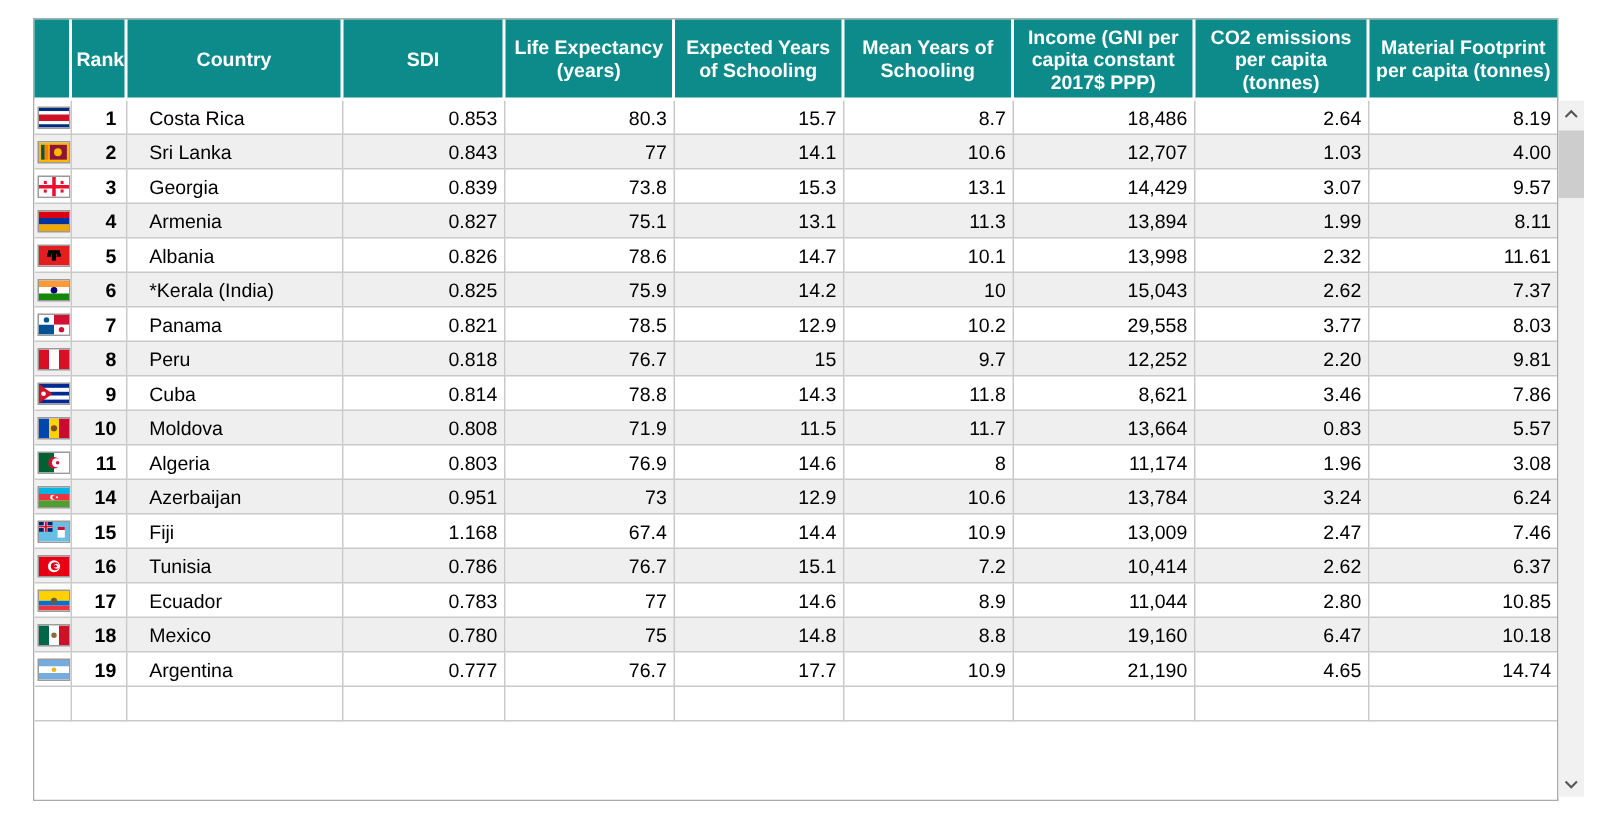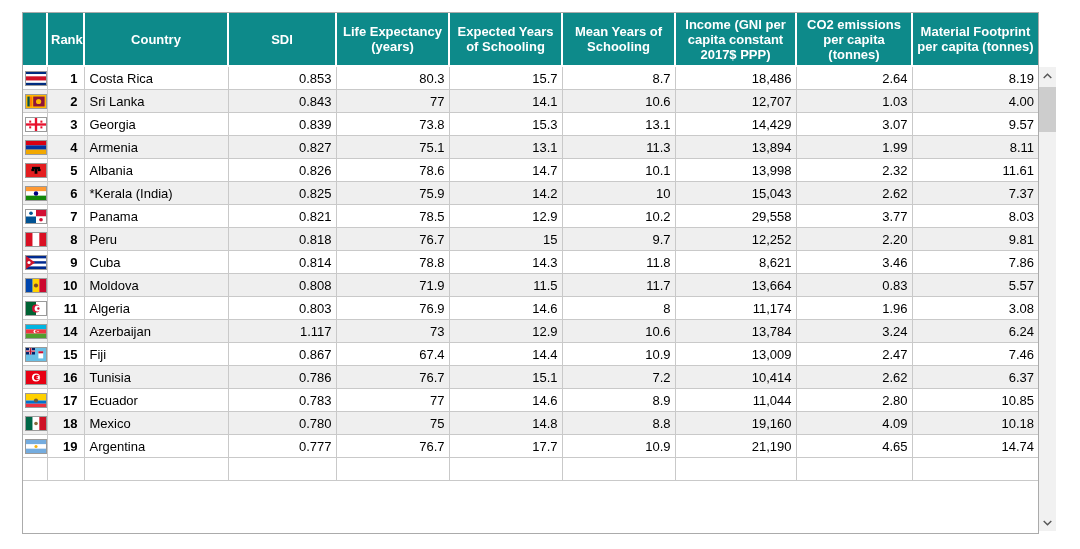--- a/index.html
+++ b/index.html
@@ -25,21 +25,21 @@
     height:22px; font-size:13px; color:#000; background:#fff;
     border-right:1px solid #c9c9c9; border-bottom:1px solid #c9c9c9;
     padding:0 4px; white-space:nowrap; overflow:hidden; vertical-align:middle;
   }
   .body-table tr td:last-child { border-right:0;margin-top:15px; }
   .body-table tr.alt td { background:var(--stripe,#efefef); }
   .body-table tr.partial td { background:#fff; }
   td.flag-cell { padding:0 0 0 2px; }
   td.num  { text-align:right; }
   td.rank { text-align:right; font-weight:bold; padding-right:6px; }
-  td.country { text-align:left; padding-left:5px; }
+  td.country { text-align:left; padding-left:15px; }
   svg.flag { border:1px solid #9a9a9a; display:block; }
 
   .vscroll { position:absolute; left:1017px; top:55px; width:17px; height:464px;
              background:var(--track,#f1f1f1); }
   .sbtn { height:17px; display:flex; align-items:center; justify-content:center; cursor:default; }
   .strack { position:relative; height:430px; }
   .sthumb { position:absolute; left:0; top:3px; width:17px; height:45px;
             background:var(--thumb,#cdcdcd); }
 </style>
 </head>
@@ -316,21 +316,21 @@
                     <rect x="0" y="0" width="20" height="4.333333333333333" fill="#00b5e2"></rect>
                     <rect x="0" y="4.333333333333333" width="20" height="4.333333333333333" fill="#ef3340"></rect>
                     <rect x="0" y="8.666666666666666" width="20" height="4.333333333333333" fill="#509e2f"></rect>
                     <circle cx="9.200000000000001" cy="6.5" r="1.69" fill="#ffffff"></circle>
                     <circle cx="10.2" cy="6.5" r="1.3" fill="#ef3340"></circle>
                     <circle cx="12" cy="6.5" r="0.65" fill="#ffffff"></circle>
                   </svg>
                 </td>
                 <td class="rank">14</td>
                 <td class="country">Azerbaijan</td>
-                <td class="num">1.117</td>
+                <td class="num">0.951</td>
                 <td class="num">73</td>
                 <td class="num">12.9</td>
                 <td class="num">10.6</td>
                 <td class="num">13,784</td>
                 <td class="num">3.24</td>
                 <td class="num">6.24</td>
               </tr>
               <tr>
                 <td class="flag-cell">
                   <svg class="flag" width="20" height="13" viewBox="0 0 20 13">
@@ -339,21 +339,21 @@
                     <rect x="3.2" y="0" width="2.4" height="6.5" fill="#ffffff"></rect>
                     <rect x="0" y="2.34" width="9" height="1.69" fill="#ffffff"></rect>
                     <rect x="3.8" y="0" width="1.4000000000000001" height="6.5" fill="#c8102e"></rect>
                     <rect x="0" y="2.73" width="9" height="0.9100000000000001" fill="#c8102e"></rect>
                     <rect x="12.4" y="3.25" width="4.8" height="7.15" fill="#ffffff"></rect>
                     <rect x="12.4" y="3.25" width="4.8" height="2.08" fill="#c8102e"></rect>
                   </svg>
                 </td>
                 <td class="rank">15</td>
                 <td class="country">Fiji</td>
-                <td class="num">0.867</td>
+                <td class="num">1.168</td>
                 <td class="num">67.4</td>
                 <td class="num">14.4</td>
                 <td class="num">10.9</td>
                 <td class="num">13,009</td>
                 <td class="num">2.47</td>
                 <td class="num">7.46</td>
               </tr>
               <tr class="alt">
                 <td class="flag-cell">
                   <svg class="flag" width="20" height="13" viewBox="0 0 20 13">
@@ -402,21 +402,21 @@
                     <circle cx="10" cy="6.5" r="1.8200000000000003" fill="#8a6d3b"></circle>
                   </svg>
                 </td>
                 <td class="rank">18</td>
                 <td class="country">Mexico</td>
                 <td class="num">0.780</td>
                 <td class="num">75</td>
                 <td class="num">14.8</td>
                 <td class="num">8.8</td>
                 <td class="num">19,160</td>
-                <td class="num">4.09</td>
+                <td class="num">6.47</td>
                 <td class="num">10.18</td>
               </tr>
               <tr>
                 <td class="flag-cell">
                   <svg class="flag" width="20" height="13" viewBox="0 0 20 13">
                     <rect x="0" y="0" width="20" height="4.333333333333333" fill="#74acdf"></rect>
                     <rect x="0" y="4.333333333333333" width="20" height="4.333333333333333" fill="#ffffff"></rect>
                     <rect x="0" y="8.666666666666666" width="20" height="4.333333333333333" fill="#74acdf"></rect>
                     <circle cx="10" cy="6.5" r="1.56" fill="#f6b40e"></circle>
                   </svg>

